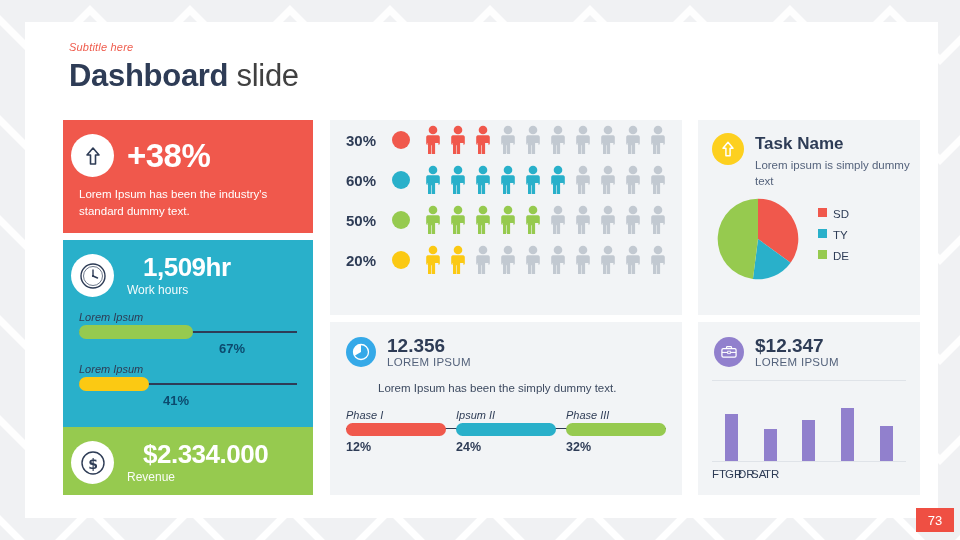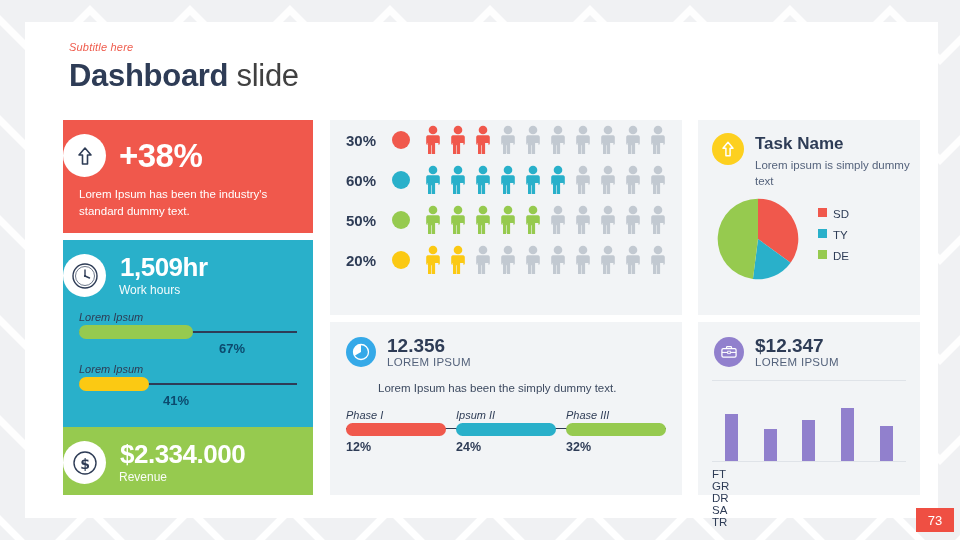--- a/index.html
+++ b/index.html
@@ -27,29 +27,29 @@
   }
   .title b{font-weight:bold;}
   .title span{font-weight:normal;color:#404040;}
   
   .panel{position:absolute;background:#f2f4f6;}
   
   .kpi{position:absolute;left:38px;color:#fff;}
   .kpi-red{top:98px;width:250px;height:113px;background:#f0584c;}
   .kpi-teal{top:218px;width:250px;height:190px;background:#29b0ca;}
   .kpi-green{top:405px;width:250px;height:68px;background:#96ca4f;}
-  .kpi-top{display:flex;align-items:center;padding:14px 0 0 0;}
+  .kpi-top{display:flex;align-items:center;padding:14px 0 0 8px;}
   .ico-circle{
     width:43px;height:43px;border-radius:50%;background:#fff;
     flex:0 0 auto;display:flex;align-items:center;justify-content:center;
   }
   .kpi-num{font-size:33px;font-weight:bold;margin-left:13px;letter-spacing:-.5px;line-height:1;}
   .kpi-green .kpi-num,.kpi-teal .kpi-num{font-size:26px;}
   .kpi-col{margin-left:13px;}
-  .kpi-col .kpi-num{margin-left:1px;}
+  .kpi-col .kpi-num{margin-left:16px;}
   .kpi-sub{font-size:12px;margin-top:3px;opacity:.95;}
   .kpi-desc{
     font-size:11.5px;line-height:1.45;padding:9px 18px 0 16px;
   }
   
   .bars{padding:14px 16px 0 16px;}
   .bar-label{font-size:11px;font-style:italic;color:#2e3c56;margin-bottom:2px;}
   .bar-track{position:relative;height:14px;margin-bottom:2px;}
   .bar-line{position:absolute;left:0;right:0;top:6px;height:1.5px;background:#2e3c56;}
   .bar-fill{position:absolute;left:0;top:0;height:14px;border-radius:7px;}
@@ -92,21 +92,21 @@
   .mn-circ{width:30px;height:30px;border-radius:50%;background:#9180cd;flex:0 0 auto;
            display:flex;align-items:center;justify-content:center;}
   .mn-num{font-size:19px;font-weight:bold;color:#2e3c56;line-height:1.05;}
   .mn-cap{font-size:11.5px;color:#55637c;letter-spacing:.3px;}
   .chart{position:relative;margin:12px 14px 0 14px;height:82px;}
   .c-top{position:absolute;left:0;right:0;top:0;height:1px;background:#dfe3e8;}
   .c-base{position:absolute;left:0;right:0;bottom:0;height:1px;background:#dfe3e8;}
   .c-bars{position:absolute;left:0;right:0;bottom:1px;top:0;display:flex;
           justify-content:space-around;align-items:flex-end;}
   .c-bar{width:13px;background:#9180cd;}
-  .c-labels{display:flex;justify-content:flex-start;margin:6px 14px 0 14px;flex-direction:column;}
+  .c-labels{display:flex;justify-content:flex-start;margin:6px 14px 0 14px;}
   .c-lb{font-size:11.5px;color:#2e3c56;width:13px;text-align:center;}
   
   #page-badge{
     position:absolute;right:6px;bottom:8px;width:38px;height:24px;background:#ef4f43;
     color:#fff;font-size:13px;display:flex;align-items:center;justify-content:center;z-index:3;
   }
 </style>
 </head>
 <body>
 

